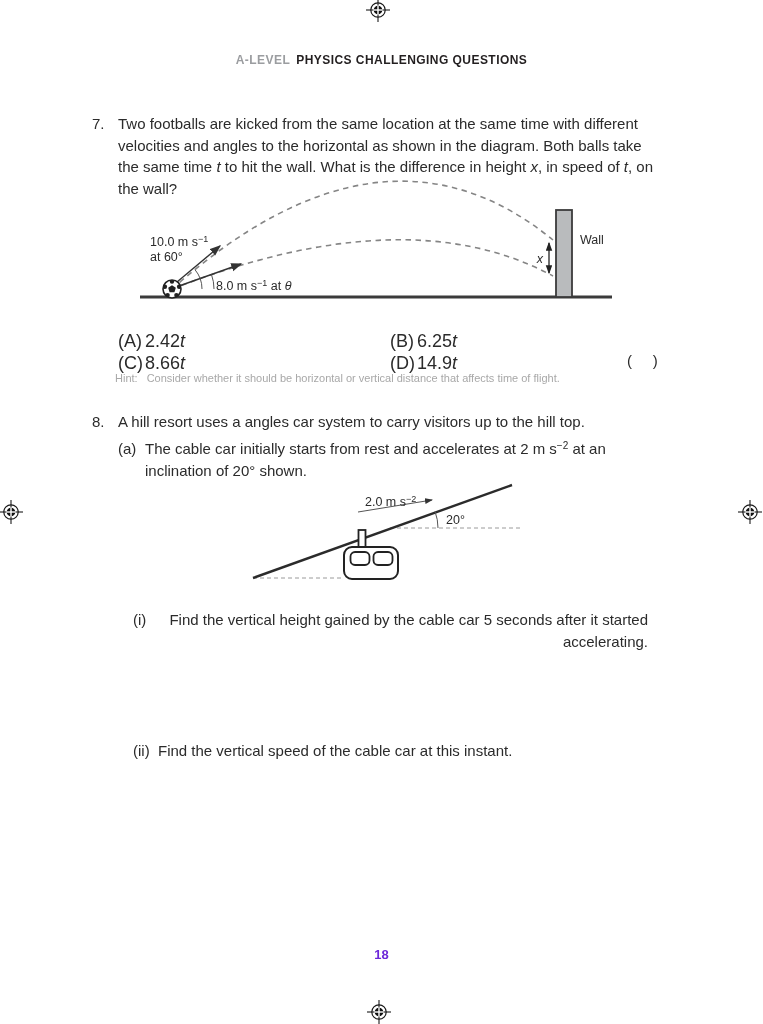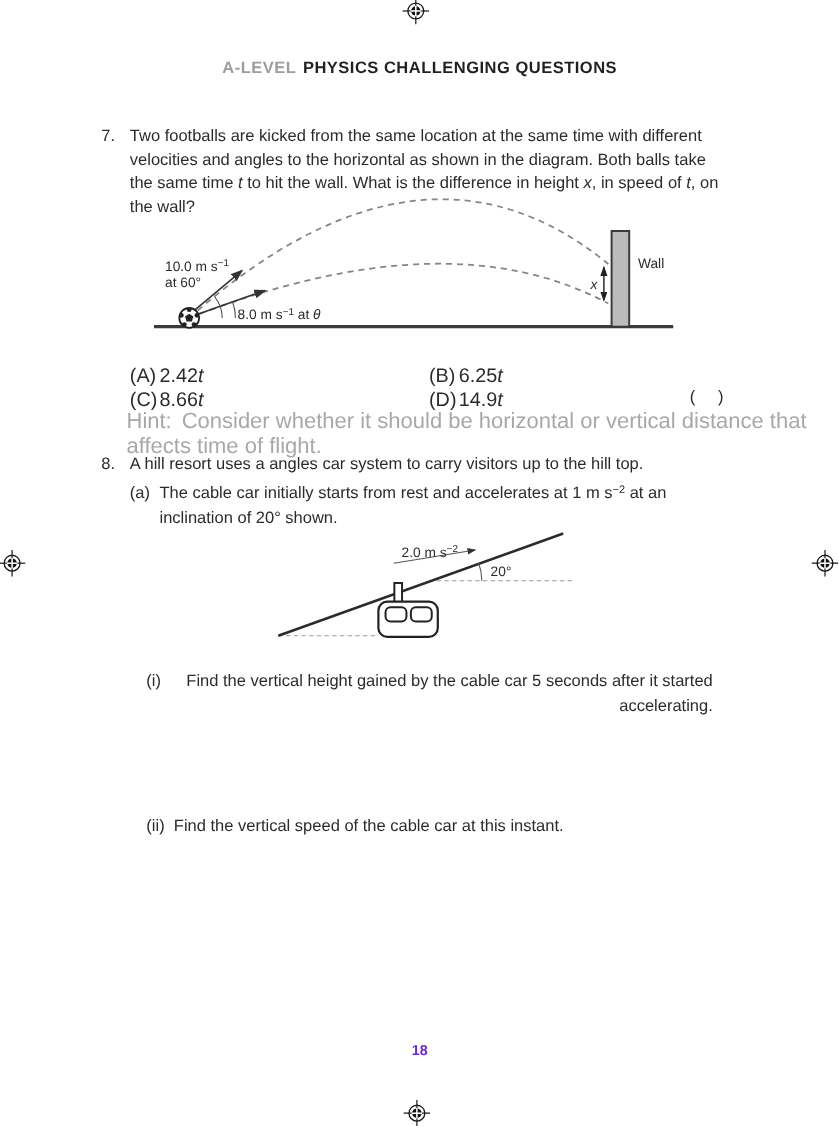--- a/index.html
+++ b/index.html
@@ -1,31 +1,31 @@
 <!DOCTYPE html>
 <html><head>
 <meta charset="utf-8">
 <style>
   html,body{margin:0;padding:0;background:#e8e8e8;}
   .page{position:relative;width:763px;height:1024px;background:#ffffff;overflow:hidden;
         font-family:"Liberation Sans",sans-serif;color:#2b2b2b;}
   .header{position:absolute;top:53px;left:0;right:0;text-align:center;
-          font-size:15px;font-weight:bold;letter-spacing:.45px;}
+          font-size:12px;font-weight:bold;letter-spacing:.45px;}
   .series{color:#9b9da0;margin-right:6px;}
   .title{color:#231f20;}
   .q{position:absolute;display:flex;font-size:15px;line-height:21.5px;}
   .qnum{width:26px;flex:none;}
   .qtext{flex:1;}
   .sublabel{flex:none;}
   .it{font-style:italic;}
   sup.s{font-size:10px;line-height:0;vertical-align:5px;}
   .opt{position:absolute;font-size:18px;}
   .okey{display:inline-block;width:27px;}
   .blank{position:absolute;font-size:15px;white-space:pre;}
-  .hint{position:absolute;left:115px;top:372px;font-size:20px;color:#a8a8a8;}
+  .hint{position:absolute;left:115px;top:372px;font-size:11px;color:#a8a8a8;}
   .hint .hlabel{margin-right:9px;}
   .pagenum{position:absolute;top:947px;left:0;right:0;text-align:center;
            font-size:13px;font-weight:bold;color:#6d28d9;}
   svg.diag{position:absolute;overflow:visible;}
   svg.diag text{font-size:12.5px;fill:#2b2b2b;white-space:pre;}
   .traj{fill:none;stroke:#858585;stroke-width:1.6;stroke-dasharray:5.5 4.5;}
   .ground{stroke:#3b3b3b;stroke-width:3;}
   .wallrect{fill:#b9bbbd;stroke:#3b3b3b;stroke-width:1.8;}
   .launch{stroke:#333;stroke-width:1.4;}
   .arc{fill:none;stroke:#555;stroke-width:1;}
@@ -142,21 +142,21 @@
   </div>
 
   <div class="q" style="left:92px;top:411px;width:572px;">
     <span class="qnum">8.</span>
     <div class="qtext">A hill resort uses a angles car system to carry visitors up to the hill top.</div>
   </div>
 
   <div class="q" style="left:118px;top:438px;width:548px;">
     <span class="qnum sublabel" style="width:27px;">(a)</span>
     <div class="qtext">
-      <span>The cable car initially starts from rest and accelerates at 1 m s</span><sup class="s">−2</sup><span> at an inclination of 20° shown.</span>
+      <span>The cable car initially starts from rest and accelerates at 2 m s</span><sup class="s">−2</sup><span> at an inclination of 20° shown.</span>
     </div>
   </div>
 
   <svg class="diag" style="left:240px;top:480px;" width="300" height="118" viewBox="0 0 300 118">
     <defs>
       <marker id="ah2" markerWidth="9" markerHeight="8" refX="7" refY="3" orient="auto">
         <path d="M0,0 L8,3 L0,6 Z" fill="#333"></path>
       </marker>
     </defs>
     <line class="dashthin" x1="13" y1="98" x2="103" y2="98"></line>

